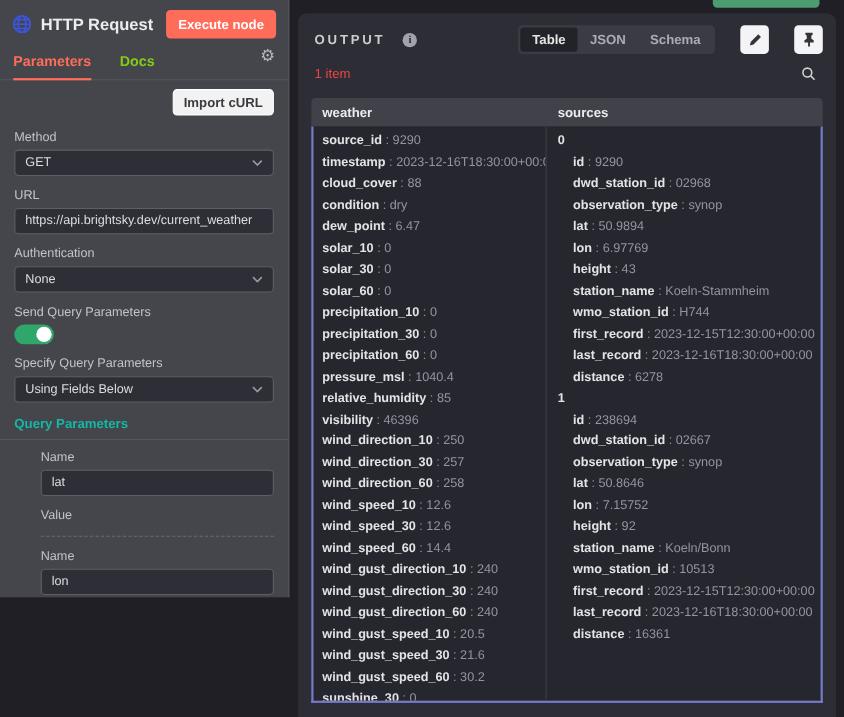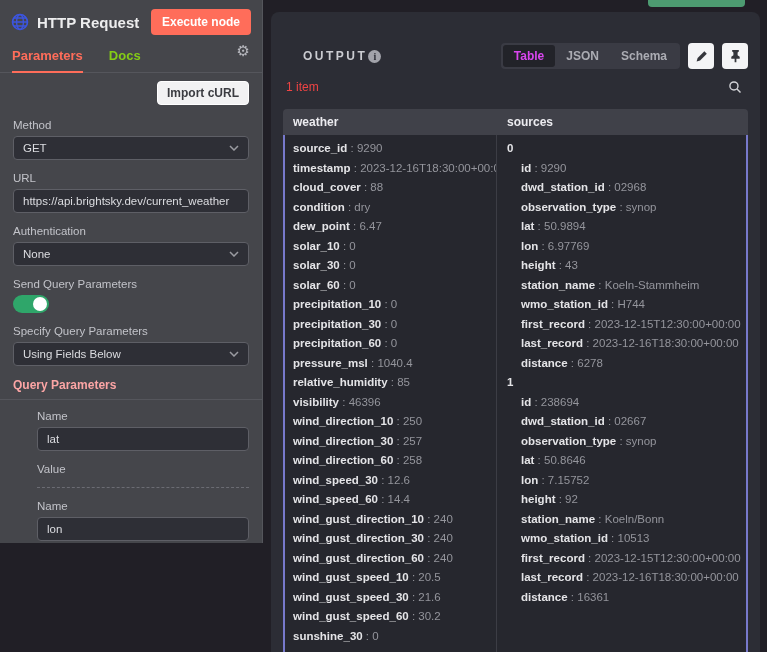--- a/index.html
+++ b/index.html
@@ -33,44 +33,44 @@
   .select,.text-box{
     background:#2e2f36;border:1px solid #5e5f66;border-radius:4px;height:22px;
     display:flex;align-items:center;justify-content:space-between;
     padding:0 9px;font-size:11.5px;color:#dcdde1;cursor:pointer;
   }
   .text-box input{background:transparent;border:none;outline:none;color:#dcdde1;
     font-size:11.5px;width:100%;font-family:inherit;padding:0;}
   .toggle{width:36px;height:18px;border-radius:9px;position:relative;cursor:pointer;margin-top:2px;}
   .toggle .knob{position:absolute;top:2px;width:14px;height:14px;border-radius:50%;background:#fff;}
   .toggle.on .knob{right:2px;}
-  .section-heading{font-size:12px;font-weight:700;color:#fca5a5;
+  .section-heading{font-size:12px;font-weight:700;color:#14b8a6;
     padding-bottom:7px;border-bottom:1px solid #55565c;margin:2px -13px 10px -13px;
     padding-left:13px;}
   .param-group{margin-left:24px;}
   .dashed-sep{border-top:1px dashed #6b6c73;margin:12px 0;}
   .add-param{display:block;margin:13px 0 0 12px;width:226px;background:#515258;
     border:none;border-radius:4px;color:#d6d7db;font-size:12px;padding:6px 0;
     cursor:pointer;font-family:inherit;}
   
   .green-frag{position:absolute;left:648px;top:-6px;width:97px;height:13px;
     background:#4d9b71;border-radius:4px;cursor:pointer;}
   
   .output-panel{position:absolute;left:271px;top:12px;width:489px;height:640px;
     background:#2c2d35;border-radius:8px 8px 0 0;box-sizing:border-box;}
-  .out-header{display:flex;align-items:center;gap:1px;padding:11px 12px 4px 32px;margin-top:20px;}
+  .out-header{display:flex;align-items:center;gap:16px;padding:11px 12px 4px 15px;}
   .out-title{color:#cbccd1;font-weight:700;font-size:12px;letter-spacing:2.5px;}
   .info-icon{width:13px;height:13px;border-radius:50%;background:#a2a3aa;color:#2c2d35;
     font-size:10px;font-weight:700;display:flex;align-items:center;justify-content:center;
     font-family:"Liberation Serif",serif;cursor:pointer;}
   .out-spacer{flex:1;}
   .seg{display:flex;background:#3a3b44;border-radius:4px;padding:2px;}
   .seg-btn{font-size:12px;font-weight:600;color:#abacb3;padding:4px 11px;border-radius:3px;
     cursor:pointer;border:none;background:transparent;font-family:inherit;}
-  .seg-btn.active{background:#222329;color:#d946ef;}
+  .seg-btn.active{background:#222329;color:#e5e5e5;}
   .icon-btn{width:26px;height:26px;background:#f4f4f6;border:none;border-radius:4px;
     display:flex;align-items:center;justify-content:center;margin-left:7px;cursor:pointer;}
   .items-row{display:flex;align-items:center;padding:7px 18px 8px 15px;}
   .items-count{color:#ef4444;font-size:12px;flex:1;}
   .search-btn{background:transparent;border:none;cursor:pointer;padding:0;display:flex;}
   
   .table-wrap{margin:7px 12px 0 12px;}
   .thead{display:flex;background:#404149;border-radius:4px 4px 0 0;}
   .th{font-size:12px;font-weight:700;color:#ececf0;padding:6px 10px;box-sizing:border-box;}
   .th-weather{width:214px;}
@@ -252,20 +252,21 @@
           <div class="kv"><span class="k">solar_60</span><span class="c"> : </span><span class="v">0</span></div>
           <div class="kv"><span class="k">precipitation_10</span><span class="c"> : </span><span class="v">0</span></div>
           <div class="kv"><span class="k">precipitation_30</span><span class="c"> : </span><span class="v">0</span></div>
           <div class="kv"><span class="k">precipitation_60</span><span class="c"> : </span><span class="v">0</span></div>
           <div class="kv"><span class="k">pressure_msl</span><span class="c"> : </span><span class="v">1040.4</span></div>
           <div class="kv"><span class="k">relative_humidity</span><span class="c"> : </span><span class="v">85</span></div>
           <div class="kv"><span class="k">visibility</span><span class="c"> : </span><span class="v">46396</span></div>
           <div class="kv"><span class="k">wind_direction_10</span><span class="c"> : </span><span class="v">250</span></div>
           <div class="kv"><span class="k">wind_direction_30</span><span class="c"> : </span><span class="v">257</span></div>
           <div class="kv"><span class="k">wind_direction_60</span><span class="c"> : </span><span class="v">258</span></div>
+          <div class="kv"><span class="k">wind_speed_10</span><span class="c"> : </span><span class="v">12.6</span></div>
           <div class="kv"><span class="k">wind_speed_30</span><span class="c"> : </span><span class="v">12.6</span></div>
           <div class="kv"><span class="k">wind_speed_60</span><span class="c"> : </span><span class="v">14.4</span></div>
           <div class="kv"><span class="k">wind_gust_direction_10</span><span class="c"> : </span><span class="v">240</span></div>
           <div class="kv"><span class="k">wind_gust_direction_30</span><span class="c"> : </span><span class="v">240</span></div>
           <div class="kv"><span class="k">wind_gust_direction_60</span><span class="c"> : </span><span class="v">240</span></div>
           <div class="kv"><span class="k">wind_gust_speed_10</span><span class="c"> : </span><span class="v">20.5</span></div>
           <div class="kv"><span class="k">wind_gust_speed_30</span><span class="c"> : </span><span class="v">21.6</span></div>
           <div class="kv"><span class="k">wind_gust_speed_60</span><span class="c"> : </span><span class="v">30.2</span></div>
           <div class="kv"><span class="k">sunshine_30</span><span class="c"> : </span><span class="v">0</span></div>
         </div>

